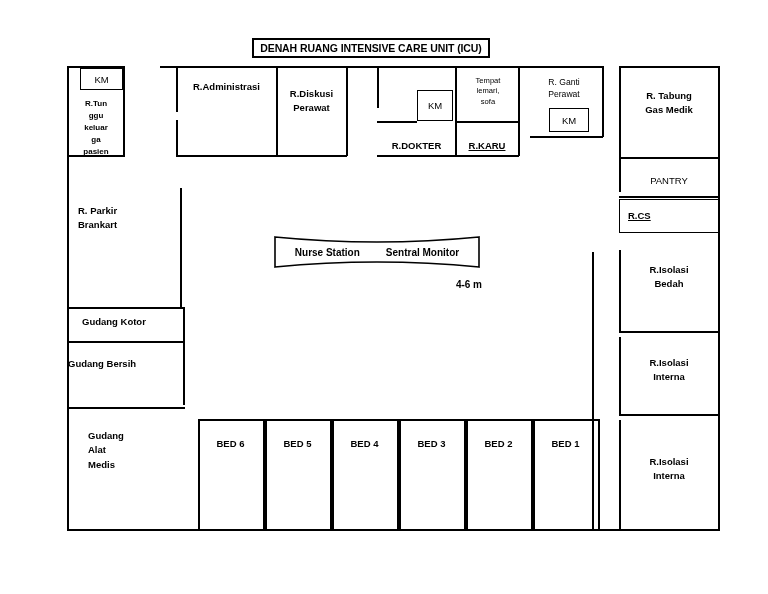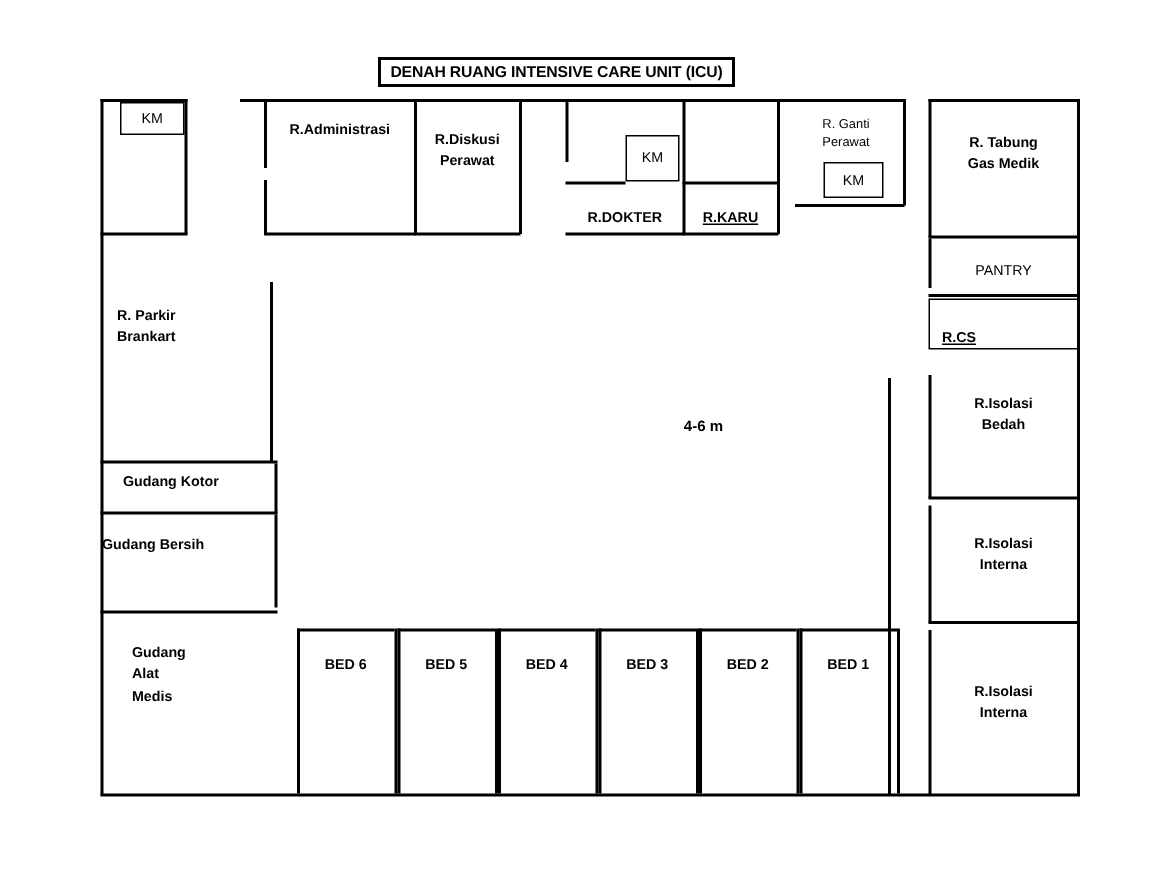--- a/index.html
+++ b/index.html
@@ -120,20 +120,25 @@
 
   <div class="wall wall-h" style="left:67px; top:66px; width:58px;"></div>
 
   <div class="wall wall-v" style="left:123px; top:66px; height:90px;"></div>
 
   <div class="wall wall-h" style="left:67px; top:155px; width:58px;"></div>
 
   <div class="boxroom" style="left:80px; top:68px; width:43px; height:22px;"></div>
   <div class="rlabel normal" style="left:80px; top:73px; width:43px;">KM</div>
 
+  <div class="rlabel wrapnarrow" style="left:70px; top:98px; width:52px;">R.Tun
+ggu
+keluar
+ga
+pasien</div>
 
   <div class="wall wall-h" style="left:160px; top:66px; width:444px;"></div>
 
   <div class="wall wall-v" style="left:176px; top:68px; height:44px;"></div>
   <div class="wall wall-v" style="left:176px; top:120px; height:36px;"></div>
 
   <div class="wall wall-h" style="left:176px; top:155px; width:101px;"></div>
 
   <div class="wall wall-v" style="left:276px; top:68px; height:88px;"></div>
 
@@ -152,20 +157,23 @@
 
   <div class="wall wall-h" style="left:377px; top:155px; width:79px;"></div>
 
   <div class="wall wall-v" style="left:455px; top:68px; height:88px;"></div>
 
   <div class="boxroom" style="left:417px; top:90px; width:36px; height:31px;"></div>
   <div class="rlabel normal" style="left:417px; top:99px; width:36px;">KM</div>
 
   <div class="rlabel" style="left:377px; top:139px; width:79px;">R.DOKTER</div>
 
+  <div class="rlabel tiny" style="left:458px; top:76px; width:60px;">Tempat
+lemari,
+sofa</div>
 
   <div class="wall wall-h" style="left:455px; top:121px; width:64px;"></div>
 
   <div class="wall wall-v" style="left:518px; top:68px; height:88px;"></div>
 
   <div class="wall wall-h" style="left:455px; top:155px; width:64px;"></div>
 
   <div class="rlabel" style="left:455px; top:139px; width:64px;text-decoration:underline;">R.KARU</div>
 
   <div class="wall wall-v" style="left:602px; top:66px; height:71px;"></div>
@@ -183,21 +191,21 @@
   <div class="wall wall-h" style="left:619px; top:157px; width:100px;"></div>
 
   <div class="rlabel" style="left:619px; top:89px; width:100px;">R. Tabung
 Gas Medik</div>
 
   <div class="wall wall-v" style="left:619px; top:159px; height:33px;"></div>
   <div class="wall wall-h" style="left:619px; top:196px; width:100px;"></div>
   <div class="rlabel normal" style="left:619px; top:174px; width:100px;">PANTRY</div>
 
   <div class="boxroom" style="left:619px; top:199px; width:100px; height:34px;"></div>
-  <div class="rlabel left" style="left:628px; top:219px; width:90px;text-decoration:underline;">R.CS</div>
+  <div class="rlabel left" style="left:628px; top:209px; width:90px;text-decoration:underline;">R.CS</div>
 
   <div class="wall wall-v" style="left:619px; top:250px; height:82px;"></div>
   <div class="wall wall-h" style="left:619px; top:331px; width:100px;"></div>
   <div class="rlabel" style="left:619px; top:263px; width:100px;">R.Isolasi
 Bedah</div>
 
   <div class="wall wall-v" style="left:619px; top:337px; height:78px;"></div>
   <div class="wall wall-h" style="left:619px; top:414px; width:100px;"></div>
   <div class="rlabel" style="left:619px; top:356px; width:100px;">R.Isolasi
 Interna</div>
@@ -220,20 +228,29 @@
   <div class="rlabel left" style="left:82px; top:315px; width:110px;">Gudang Kotor</div>
 
   <div class="wall wall-v" style="left:183px; top:343px; height:62px;"></div>
   <div class="wall wall-h" style="left:67px; top:407px; width:118px;"></div>
   <div class="rlabel left" style="left:68px; top:357px; width:110px;">Gudang Bersih</div>
 
   <div class="rlabel left" style="left:88px; top:429px; width:90px;">Gudang
 Alat
 Medis</div>
 
+  <div class="nurse-station">
+    <svg width="210" height="36" viewBox="0 0 210 36" fill="none" xmlns="http://www.w3.org/2000/svg">
+      <path d="M3 3 Q105 13 207 3 L207 33 Q105 23 3 33 Z" stroke="#000" stroke-width="1.6" fill="none"></path>
+    </svg>
+    <div class="nurse-labels">
+      <span>Nurse Station</span>
+      <span>Sentral Monitor</span>
+    </div>
+  </div>
   <div class="dim-label">4-6 m</div>
 
   <div id="bed-layer">
       <div class="wall wall-h" style="left: 198px; top: 419px; width: 65px;"></div>
       <div class="wall wall-v" style="left: 198px; top: 419px; height: 110px;"></div>
       <div class="wall wall-v" style="left: 263px; top: 419px; height: 110px;"></div>
       <div class="rlabel" style="left: 198px; top: 437px; width: 65px;">BED 6</div>
       <div class="wall wall-h" style="left: 265px; top: 419px; width: 65px;"></div>
       <div class="wall wall-v" style="left: 265px; top: 419px; height: 110px;"></div>
       <div class="wall wall-v" style="left: 330px; top: 419px; height: 110px;"></div>

